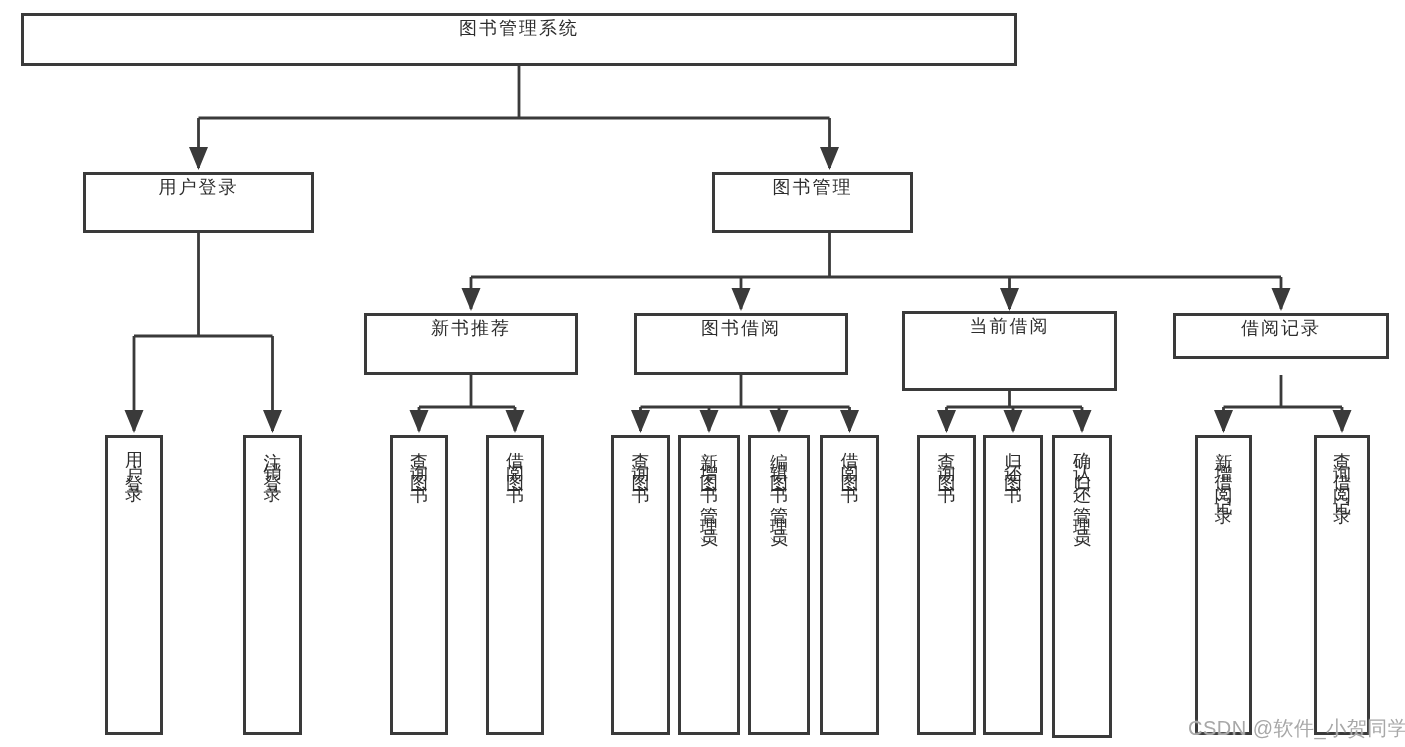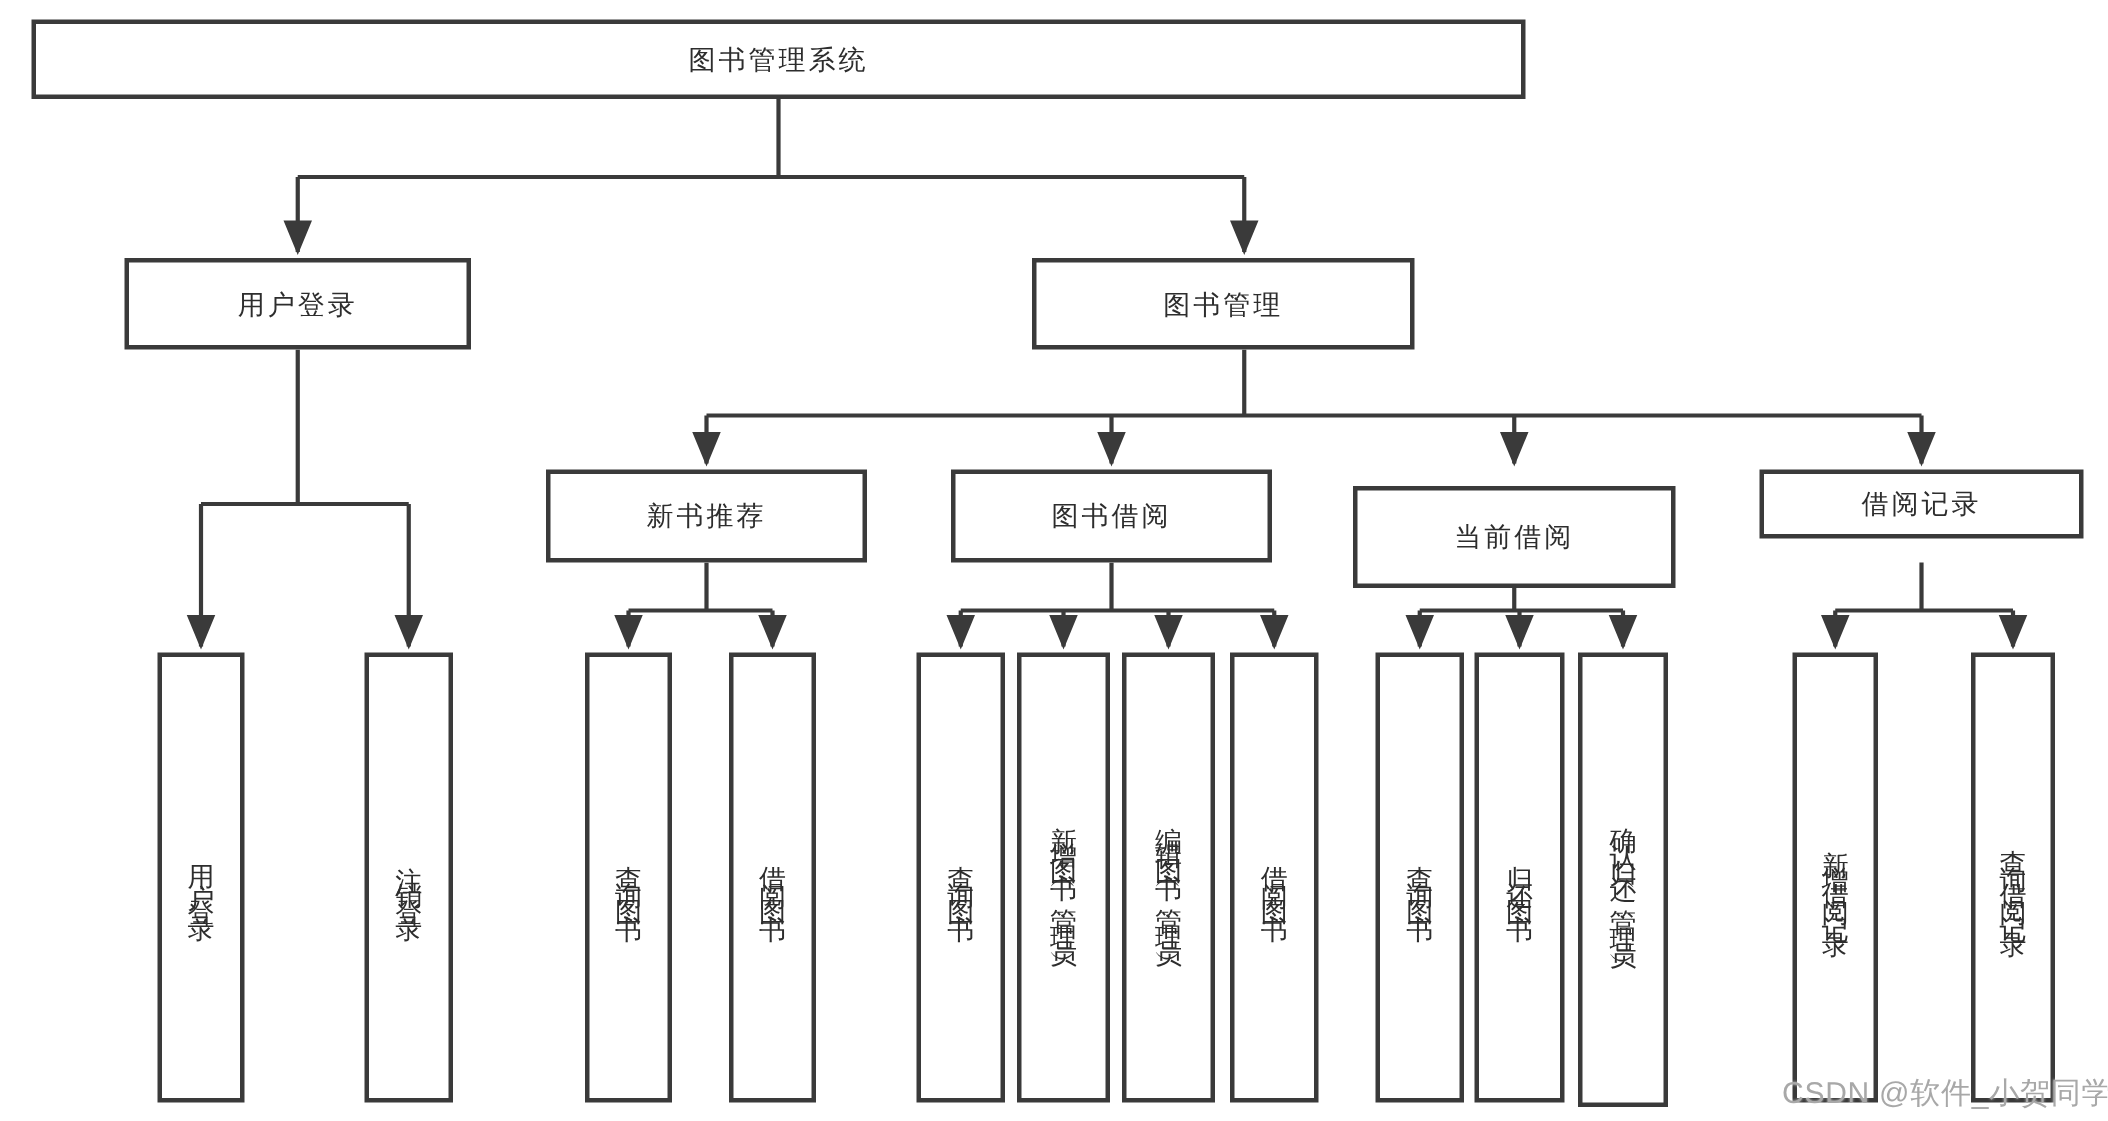--- a/index.html
+++ b/index.html
@@ -9,21 +9,21 @@
     background:#ffffff;
     font-family:"Liberation Sans", sans-serif;
     overflow:hidden;
   }
   .connectors{position:absolute;left:0;top:0;z-index:1;}
   .node{
     position:absolute;
     box-sizing:border-box;
     border:3px solid #3a3a3a;
     background:#ffffff;
-    display:flex;align-items:center;justify-content:center;
+    display:flex;justify-content:center;
     z-index:2;
   }
   .node .lbl{
     color:#2d2d2d;
     font-size:18px;
     letter-spacing:2px;
     white-space:nowrap;
   }
   .leaf .lbl{
     writing-mode:vertical-rl;
@@ -53,31 +53,31 @@
     <path fill="#3a3a3a" stroke="none" d="M189 147h19l-9.5 23zM820 147h19l-9.5 23zM124.5 410h19l-9.5 23zM263 410h19l-9.5 23zM461.5 288h19l-9.5 23zM731.5 288h19l-9.5 23zM1000 288h19l-9.5 23zM1271.5 288h19l-9.5 23zM409.5 410h19l-9.5 23zM505.5 410h19l-9.5 23zM631 410h19l-9.5 23zM699.5 410h19l-9.5 23zM769.5 410h19l-9.5 23zM840 410h19l-9.5 23zM937 410h19l-9.5 23zM1003.5 410h19l-9.5 23zM1072.5 410h19l-9.5 23zM1214 410h19l-9.5 23zM1332.5 410h19l-9.5 23z"></path>
   </svg>
 
   <div class="node" style="left:21px;top:13px;width:996px;height:53px">
     <span class="lbl">图书管理系统</span>
   </div>
 
   <div class="node" style="left:83px;top:172px;width:231px;height:61px">
     <span class="lbl">用户登录</span>
   </div>
-  <div class="node" style="left:688px;top:172px;width:255px;height:61px">
+  <div class="node" style="left:712px;top:172px;width:201px;height:61px">
     <span class="lbl">图书管理</span>
   </div>
 
   <div class="node" style="left:634px;top:313px;width:214px;height:62px">
     <span class="lbl">图书借阅</span>
   </div>
   <div class="node" style="left:364px;top:313px;width:214px;height:62px">
     <span class="lbl">新书推荐</span>
   </div>
-  <div class="node" style="left:902px;top:324px;width:215px;height:68px">
+  <div class="node" style="left:902px;top:311px;width:215px;height:80px">
     <span class="lbl">当前借阅</span>
   </div>
   <div class="node" style="left:1173px;top:313px;width:216px;height:46px">
     <span class="lbl">借阅记录</span>
   </div>
 
   <div class="node leaf" style="left:105px;top:435px;width:58px;height:300px">
     <span class="lbl">用户登录</span>
   </div>
   <div class="node leaf" style="left:243px;top:435px;width:59px;height:300px">

